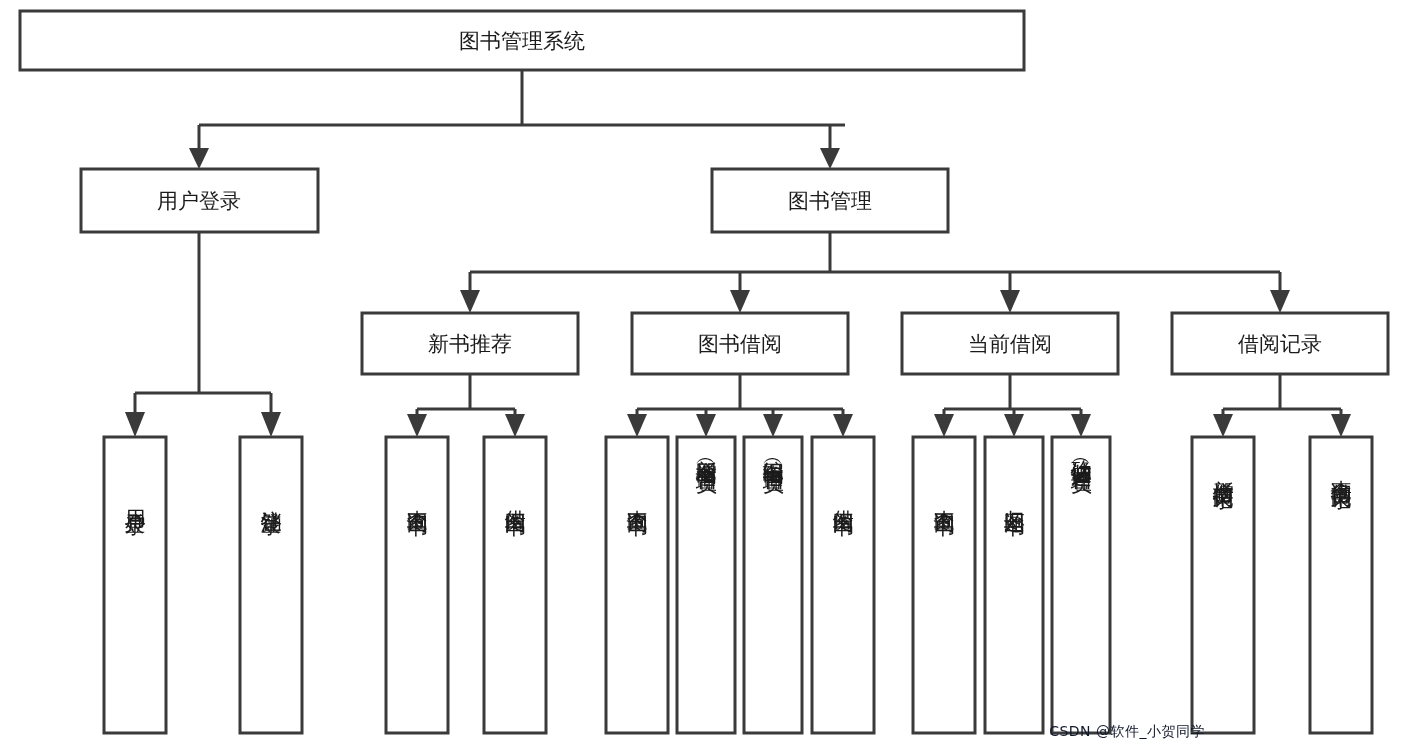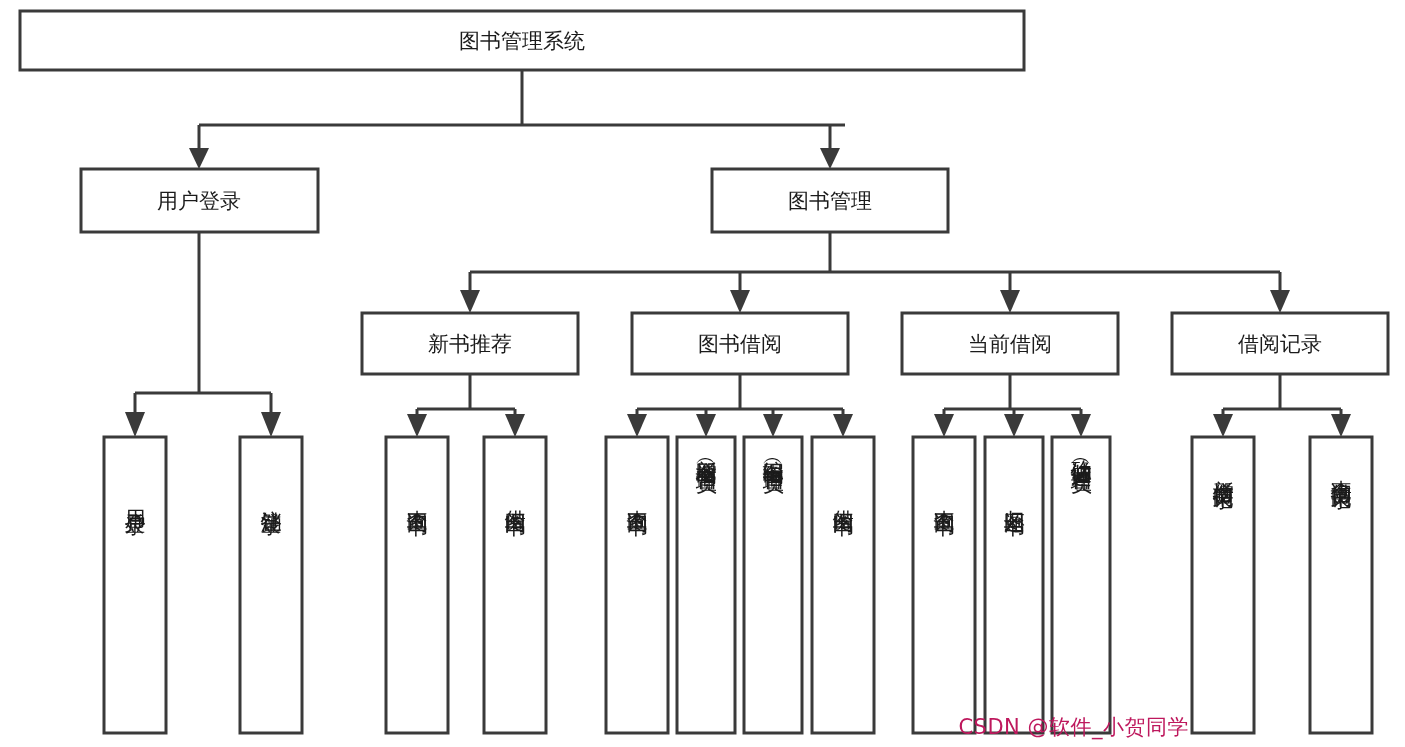--- a/index.html
+++ b/index.html
@@ -60,25 +60,25 @@
     text-orientation: upright;
     font-family: "DejaVu Sans", "Liberation Sans", sans-serif;
     font-size: 21px;
     line-height: 1.06;
     color: #1b1b1b;
     letter-spacing: 2px;
     white-space: nowrap;
   }
   .watermark {
     position: absolute;
-    right: 28px;
+    right: 12px;
     bottom: 6px;
     font-family: "DejaVu Sans", "Liberation Sans", sans-serif;
-    font-size: 21px;
-    color: #be185d;
+    font-size: 14px;
+    color: #0f172a;
     letter-spacing: 0.5px;
     user-select: none;
   }
 </style>
 </head>
 <body>
 
 <div id="diagram-root">
 
   <svg id="tree-svg" viewBox="0 0 1405 747">

